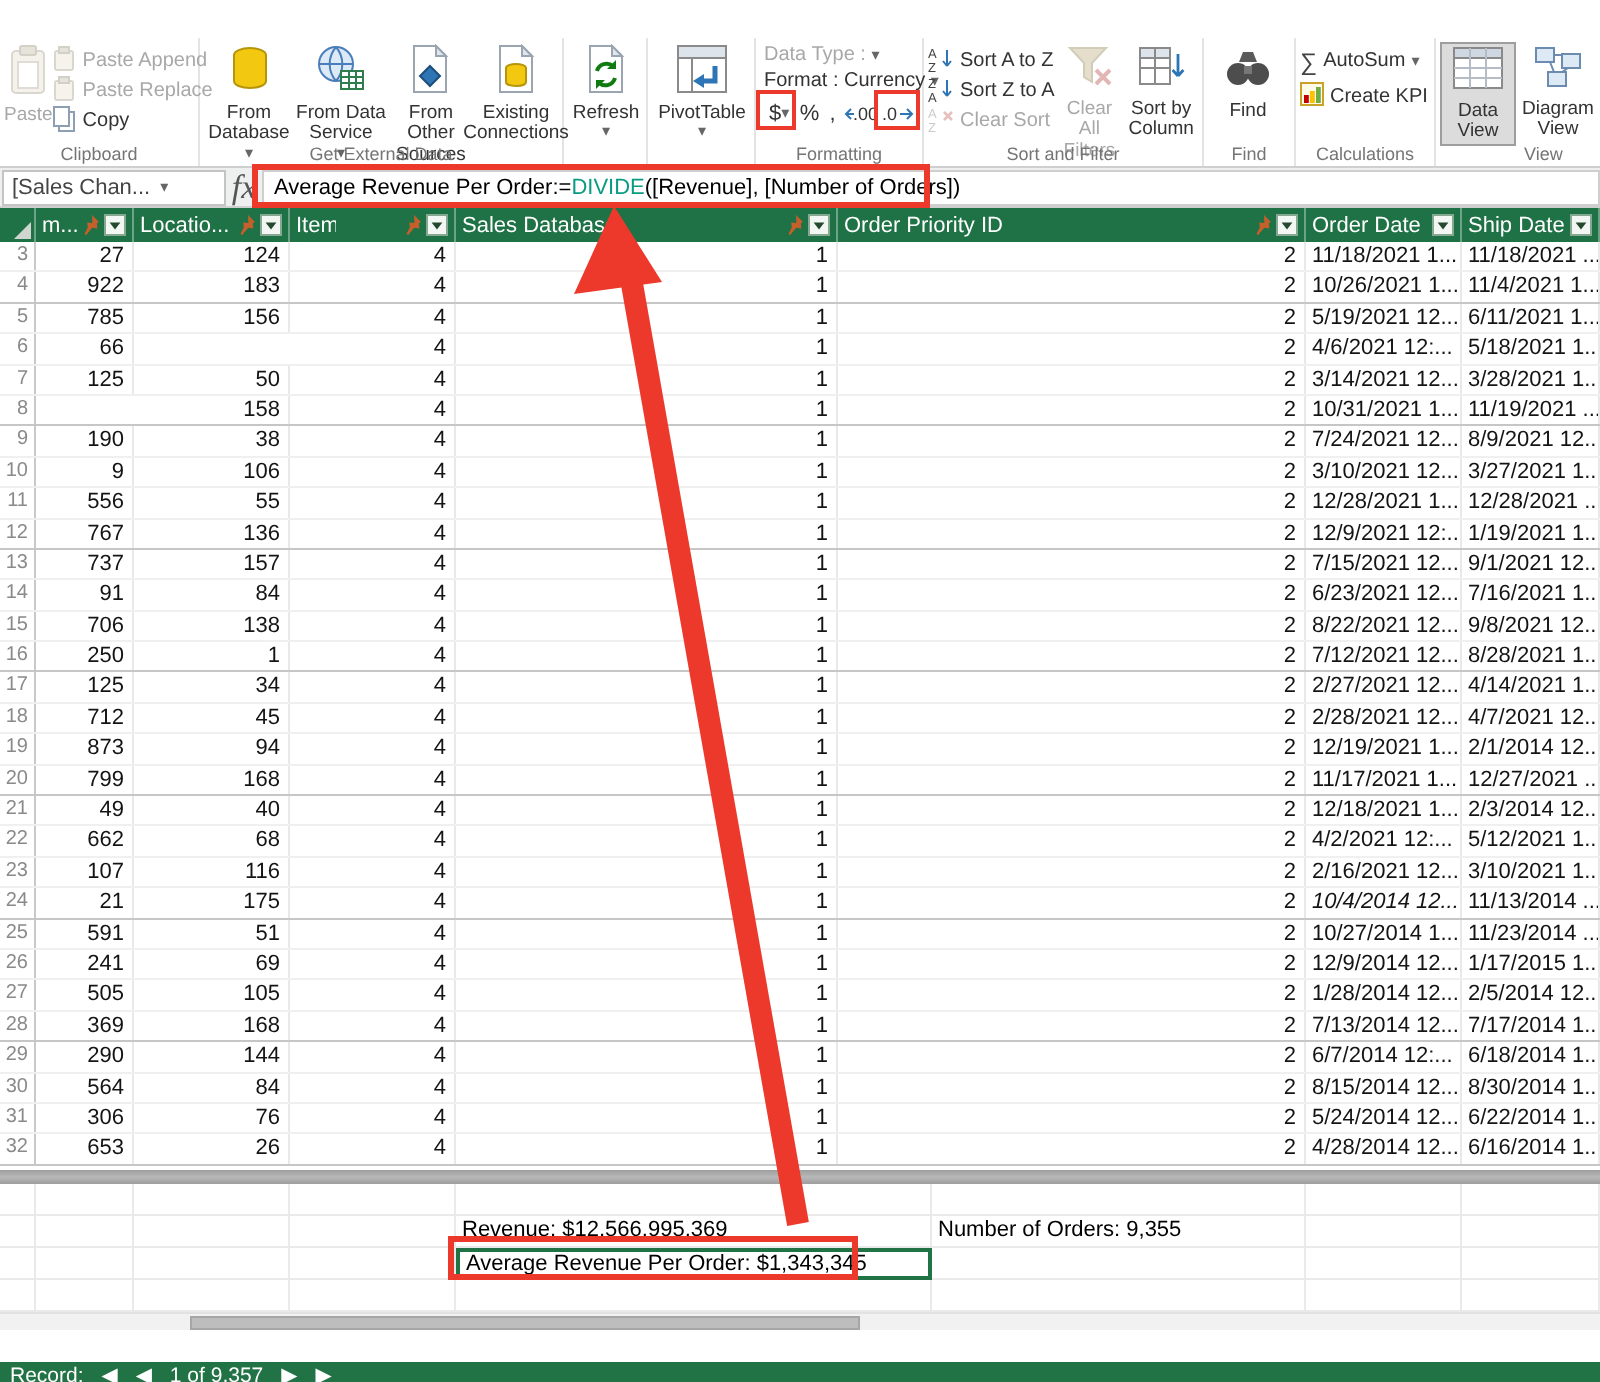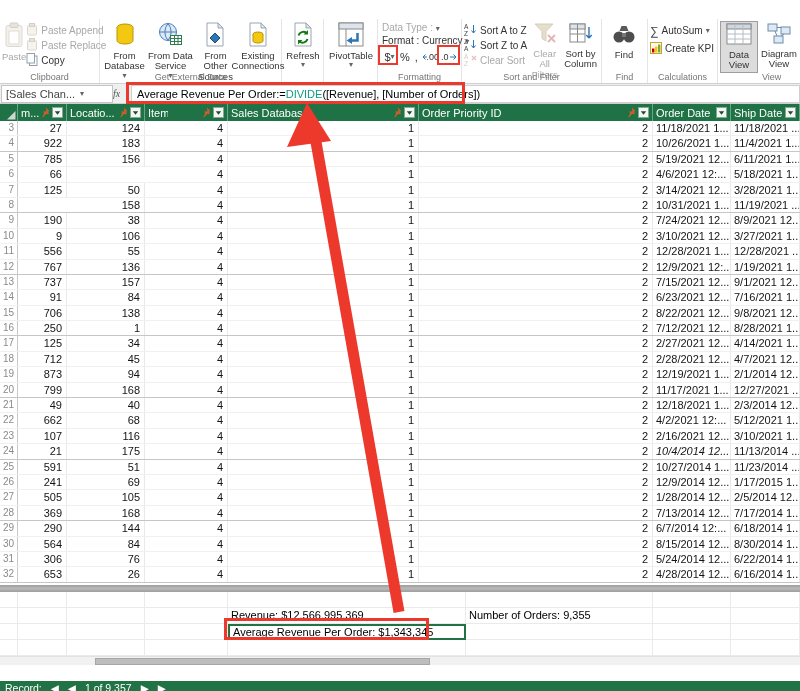--- a/index.html
+++ b/index.html
@@ -31,21 +31,21 @@
   .fmtrow1 { font-size:10px; color:#a8a8a8; height:13px; line-height:13px; padding-left:2px; white-space:nowrap; }
   .fmtrow2 { font-size:10px; color:#333; height:13px; line-height:13px; padding-left:2px; white-space:nowrap; }
   .fmtrow3 { display:flex; align-items:center; height:20px; padding-left:2px; gap:2px; }
   .fmtbtn { display:inline-flex; align-items:center; justify-content:center; height:18px; font-size:11px; color:#333; }
   .decbtn { display:inline-flex; align-items:center; height:18px; font-size:9px; color:#333; }
 
   
   .fbar { position:absolute; top:84px; left:0; width:800px; height:20px; background:#eef0f0; border-bottom:1px solid #cfcfcf; display:flex; align-items:center; }
   .namebox { width:112px; height:18px; margin-left:1px; background:#fff; border:1px solid #c4c4c4; display:flex; align-items:center; padding:0 4px; font-size:11px; color:#444; }
   .namebox .caret { margin-left:5px; }
-  .fxwrap { width:18px; text-align:left; font-family:"Liberation Serif", serif; font-style:italic; color:#555; font-size:10px; }
+  .fxwrap { width:18px; text-align:center; font-family:"Liberation Serif", serif; font-style:italic; color:#555; font-size:17px; }
   .finput { flex:1; height:18px; background:#fff; border:1px solid #cfcfcf; display:flex; align-items:center; padding:0 5px; font-size:11px; white-space:nowrap; overflow:hidden; color:#000; }
   .daxfn { color:#0a9b83; }
 
   
   .ghead { position:absolute; top:104px; left:0; width:800px; height:17px; background:#1f7245; display:flex; color:#fff; }
   .corner { width:18px; height:100%; display:flex; align-items:flex-end; justify-content:flex-end; border-right:1px solid rgba(255,255,255,.35); }
   .hcell { display:flex; align-items:center; justify-content:space-between; padding:0 3px; border-right:1px solid rgba(255,255,255,.35); height:100%; overflow:hidden; }
   .hlabel { font-size:11px; white-space:nowrap; overflow:hidden; }
   .hicons { display:flex; align-items:center; gap:2px; flex:none; }
   .gbody { position:absolute; top:121px; left:0; width:800px; height:462px; overflow:hidden; background:#fff; }

